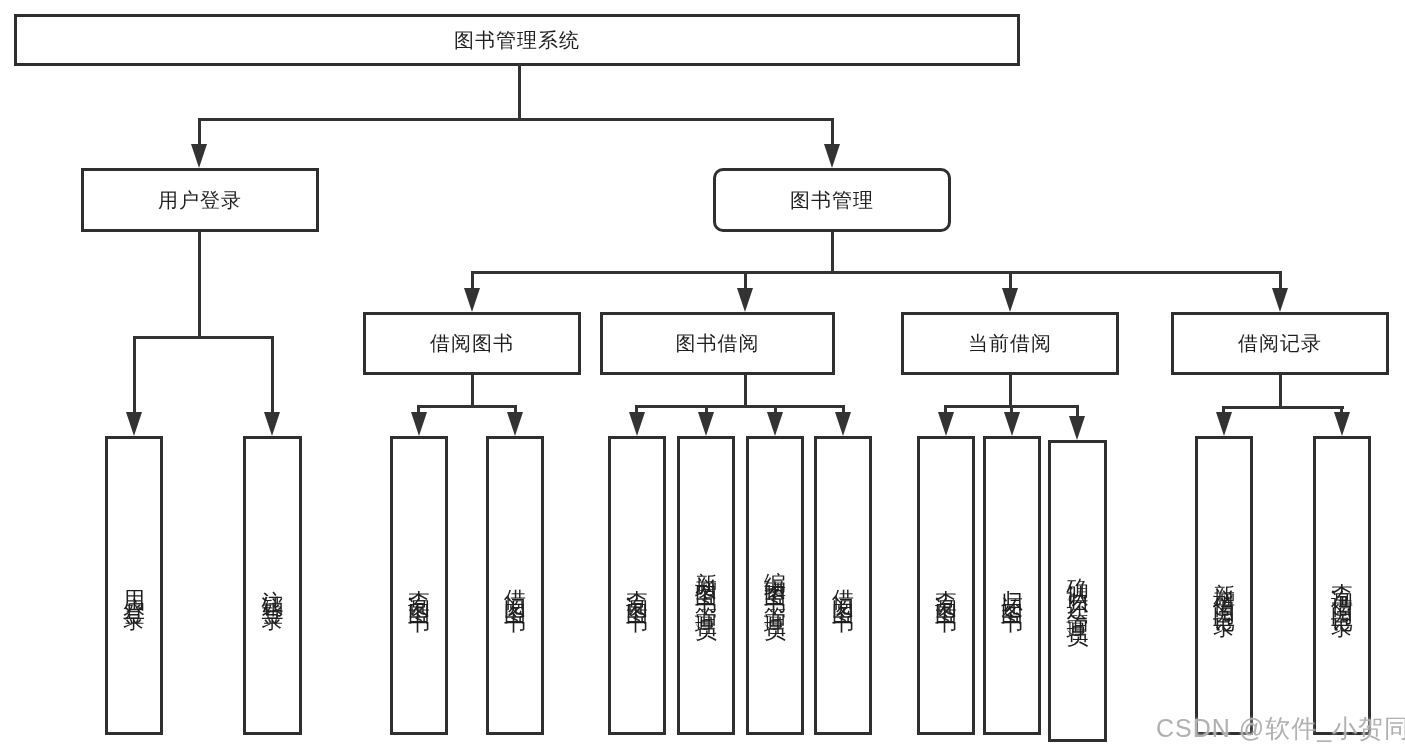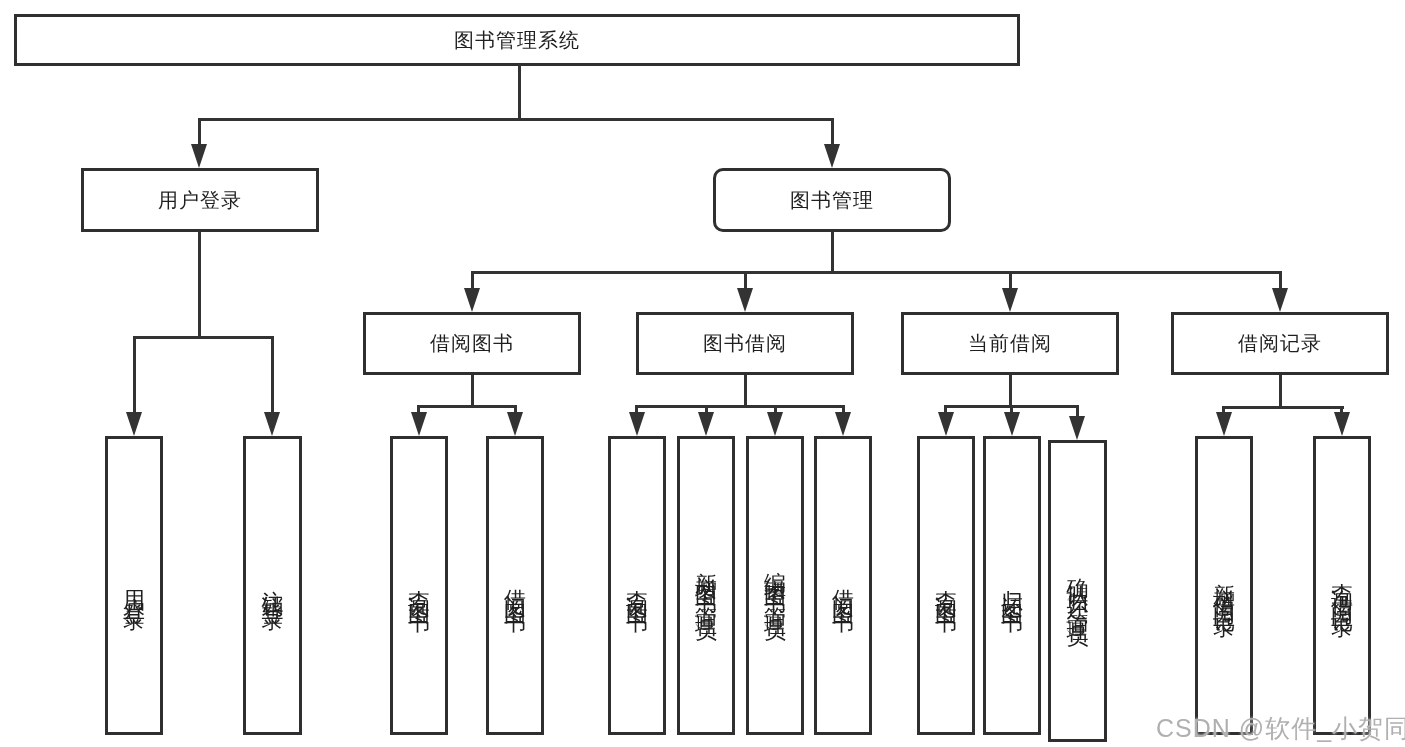--- a/index.html
+++ b/index.html
@@ -87,21 +87,21 @@
   <div class="line" style="left:744px; top:271px; width:3px; height:20px;"></div>
   <div class="arrow" style="left:737px; top:288px;"></div>
   <div class="line" style="left:1009px; top:271px; width:3px; height:20px;"></div>
   <div class="arrow" style="left:1002px; top:288px;"></div>
   <div class="line" style="left:1279px; top:271px; width:3px; height:20px;"></div>
   <div class="arrow" style="left:1272px; top:288px;"></div>
 
   <div class="box hbox" style="left:363px; top:312px; width:218px; height:63px;">
     <span>借阅图书</span>
   </div>
-  <div class="box hbox" style="left:636px; top:312px; width:218px; height:63px;">
+  <div class="box hbox" style="left:600px; top:312px; width:235px; height:63px;">
     <span>图书借阅</span>
   </div>
   <div class="box hbox" style="left:1171px; top:312px; width:218px; height:63px;">
     <span>借阅记录</span>
   </div>
   <div class="box hbox" style="left:901px; top:312px; width:218px; height:63px;">
     <span>当前借阅</span>
   </div>
 
   <div class="line" style="left:471px; top:375px; width:3px; height:33px;"></div>

